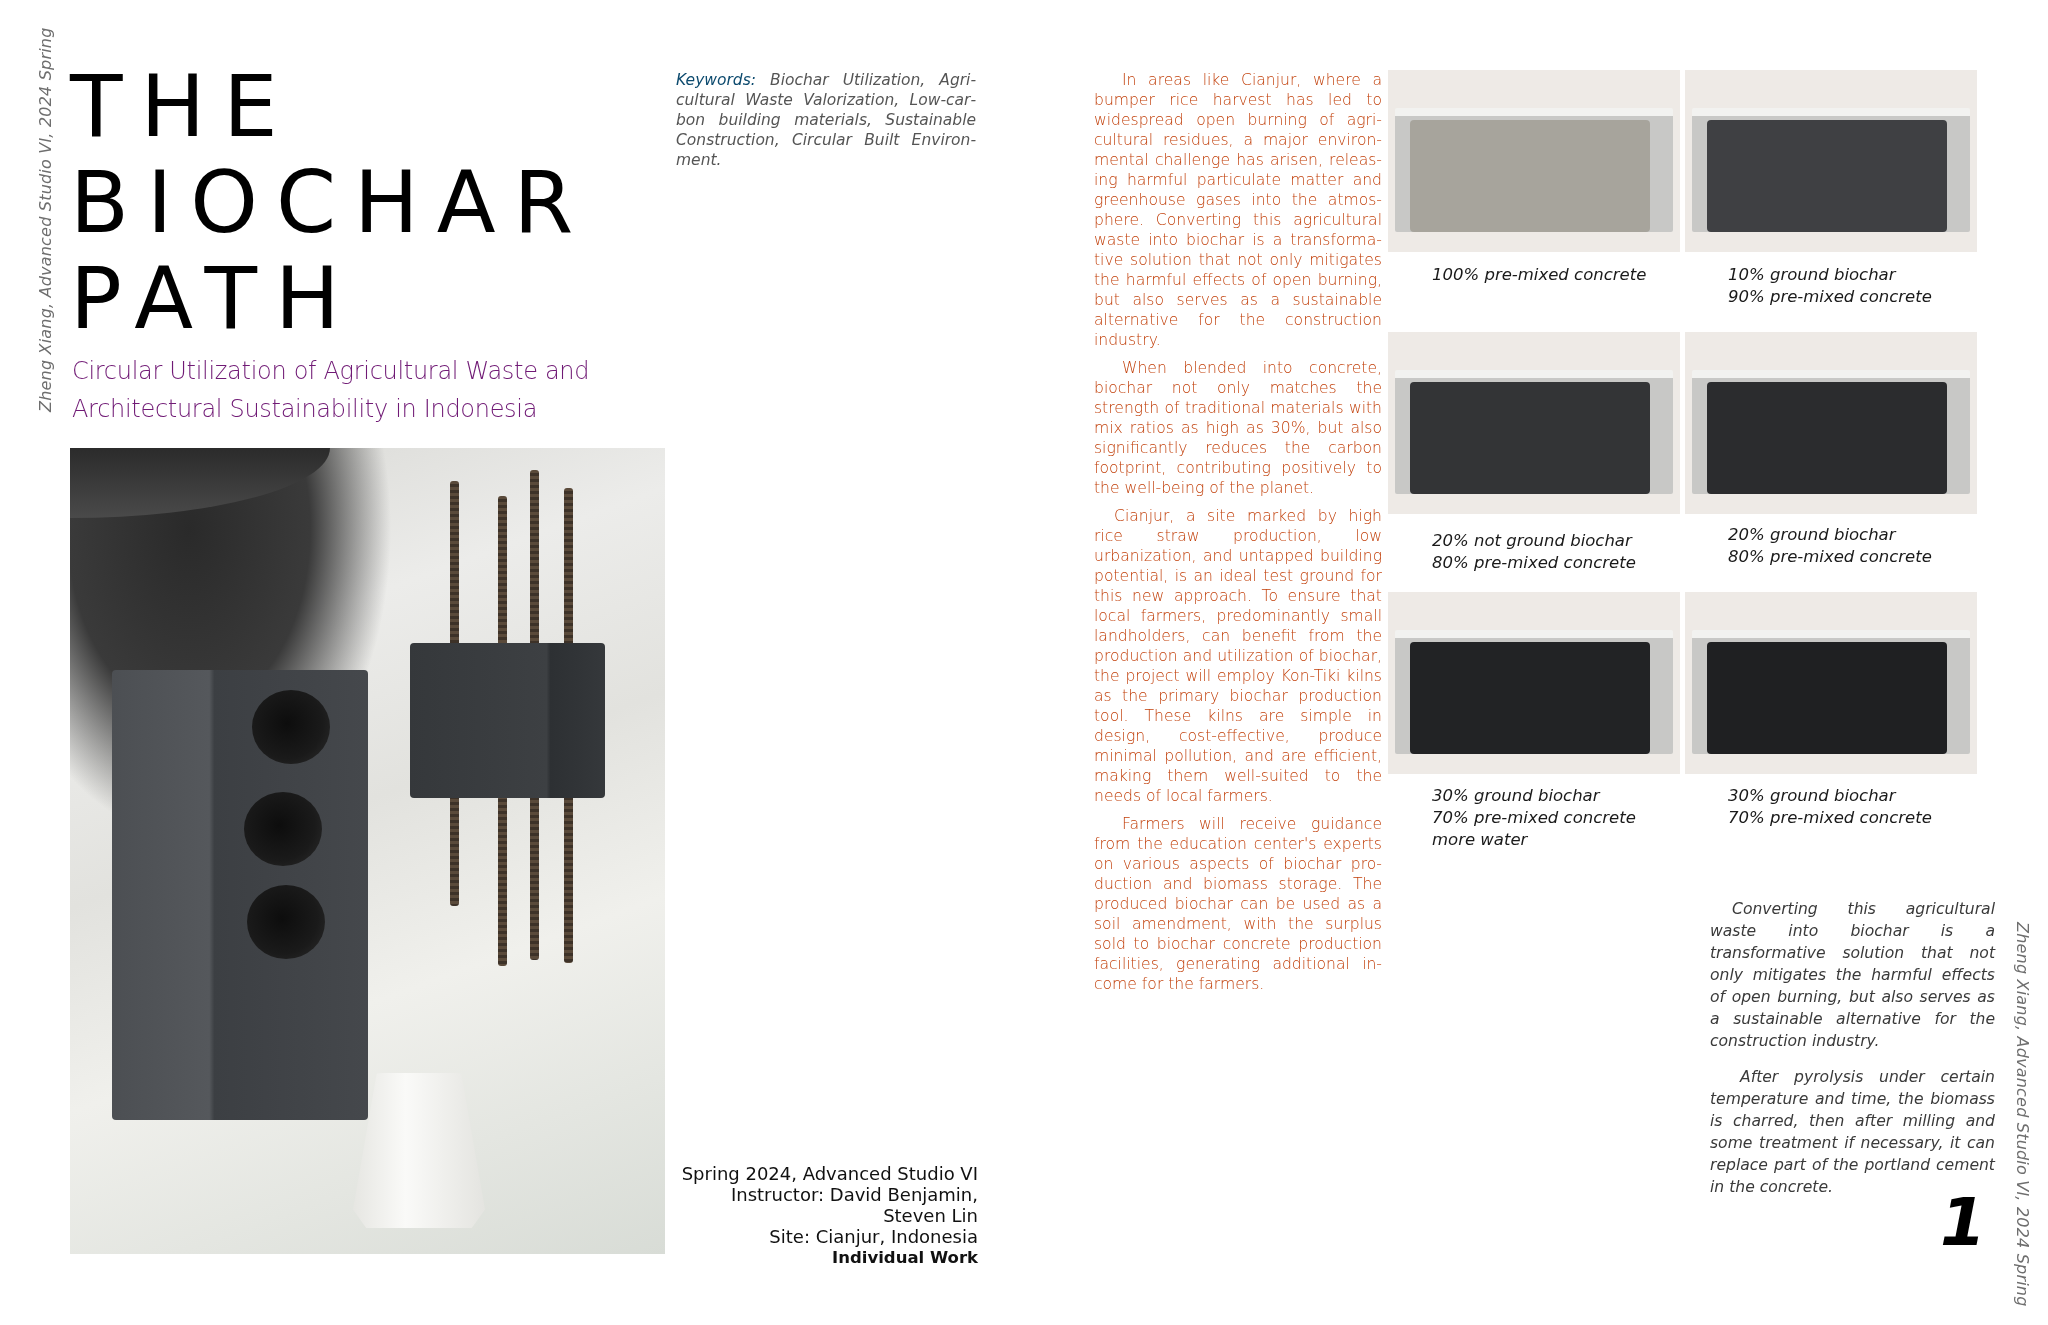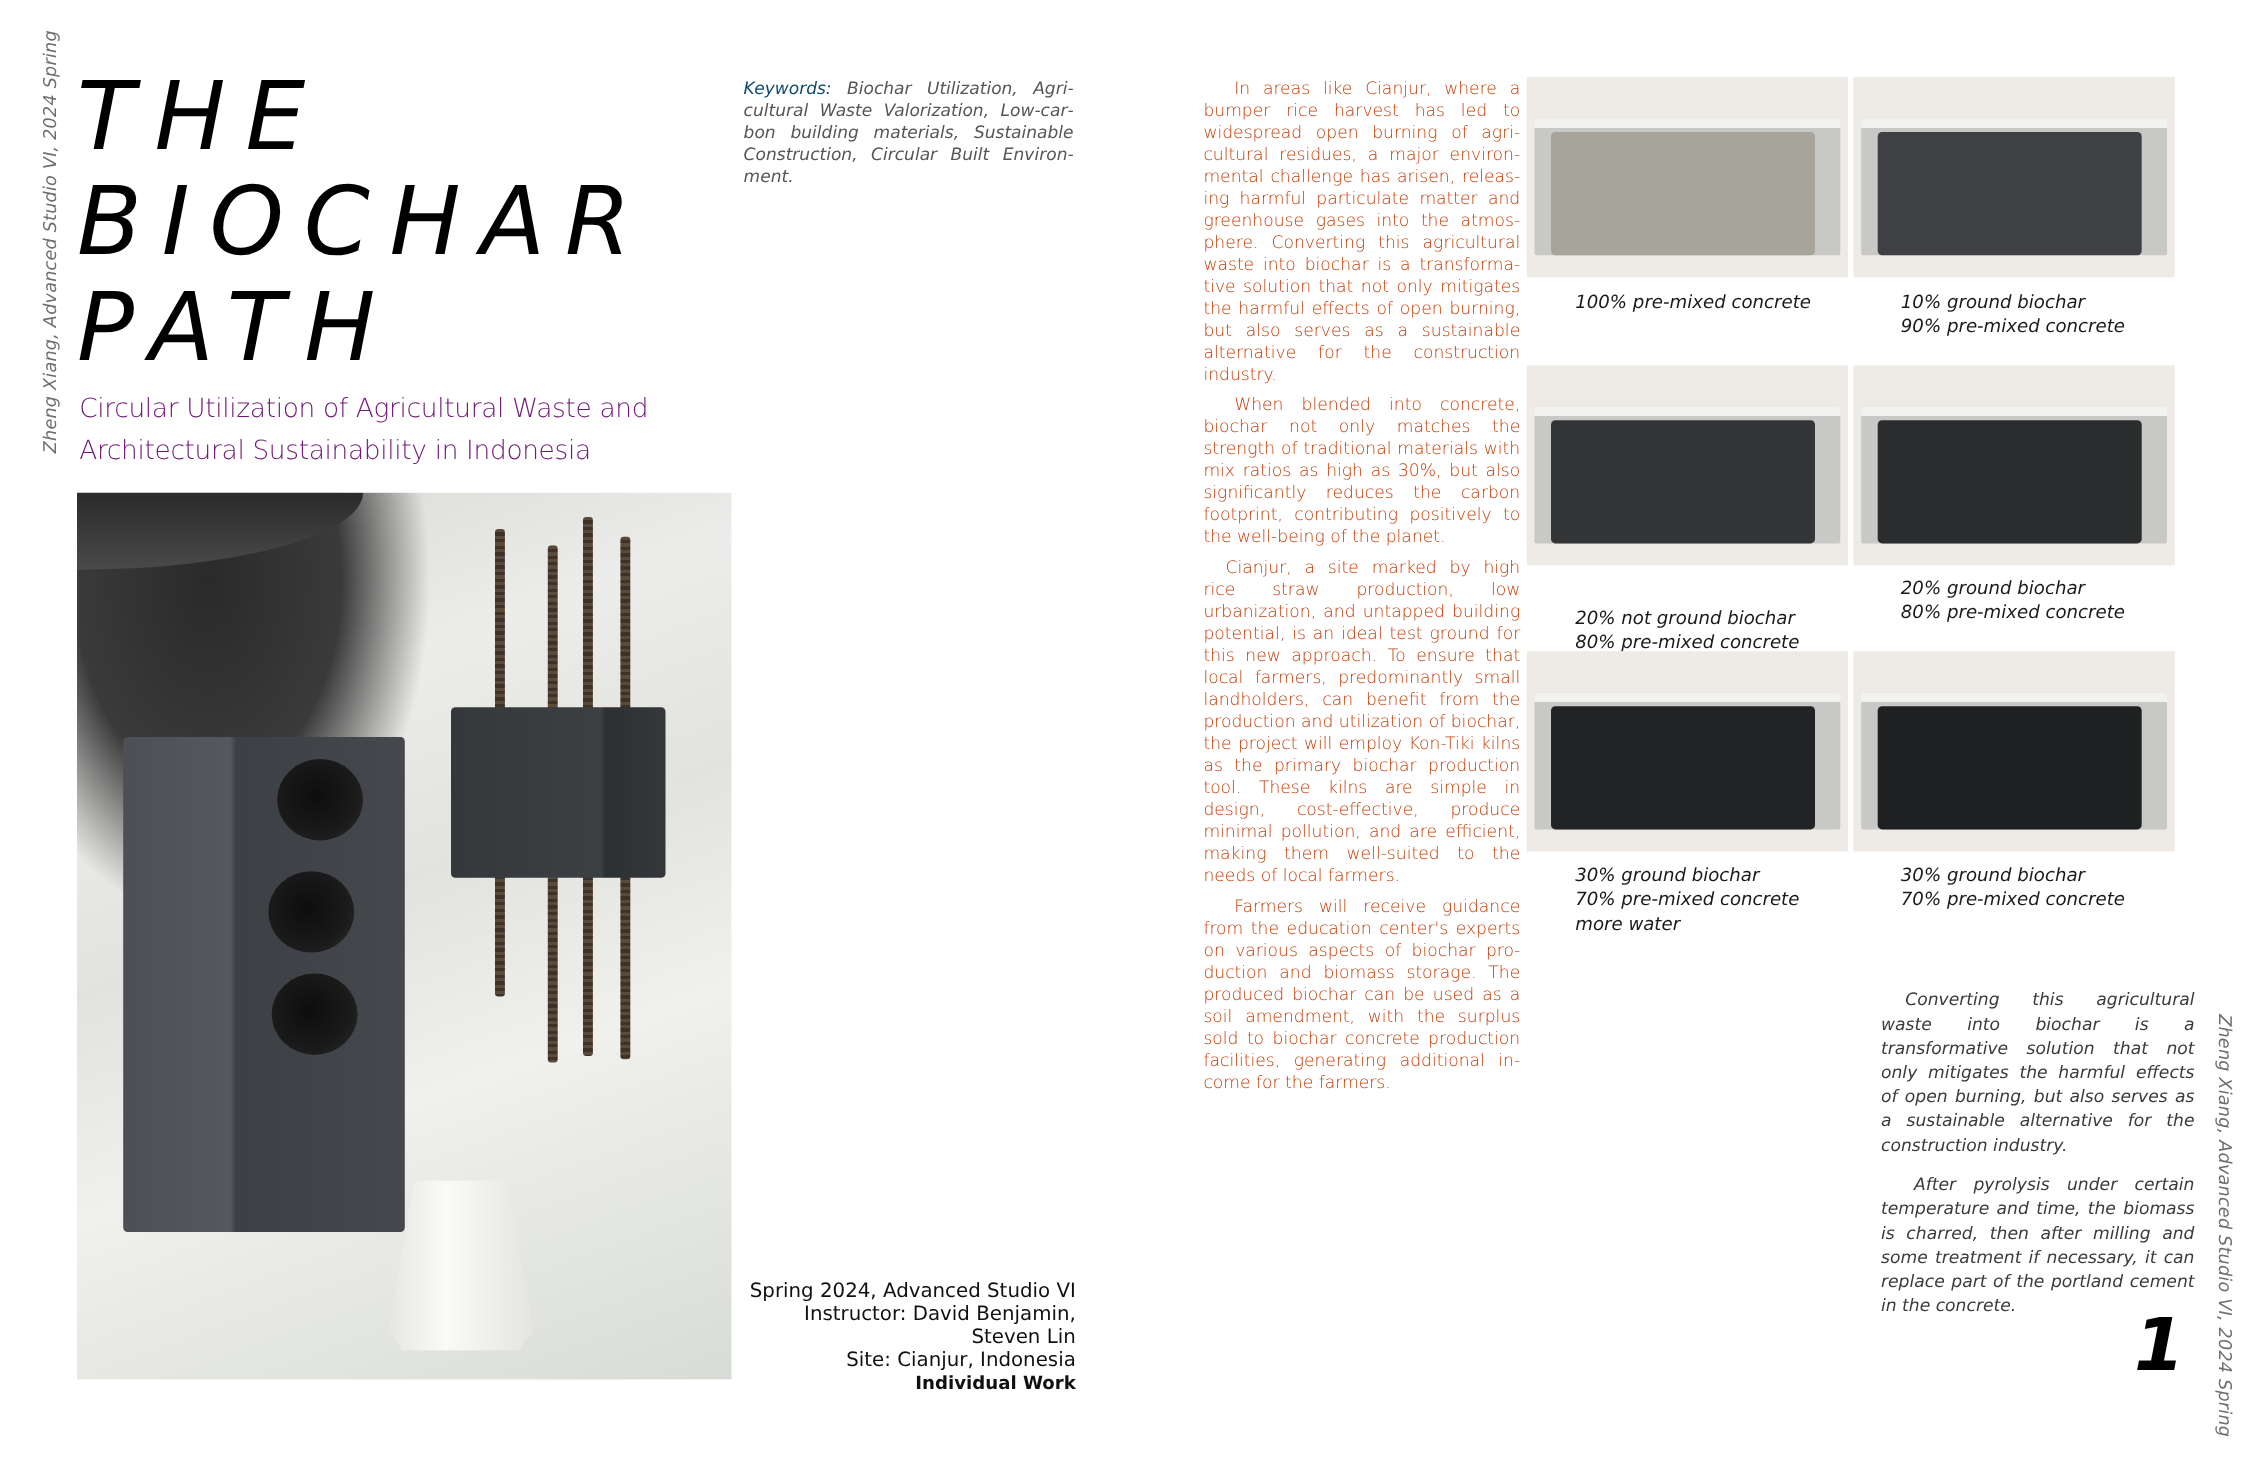--- a/index.html
+++ b/index.html
@@ -18,21 +18,20 @@
     }
     .side-left { left: 36px; top: 412px; transform-origin: 0 0; transform: rotate(-90deg); }
     .side-right { left: 2032px; top: 922px; transform-origin: 0 0; transform: rotate(90deg); }
 
     
     .title {
       left: 70px; top: 58px; margin: 0;
       font-family: "DejaVu Sans", sans-serif; font-weight: 400;
       font-size: 86px; line-height: 96px; letter-spacing: 18px;
       color: #000;
-      font-style: italic;
     }
     .title span { display: block; }
     .subtitle {
       left: 72px; top: 352px; width: 560px; margin: 0;
       font-family: "DejaVu Sans", sans-serif; font-weight: 300;
       font-size: 24px; line-height: 38px; color: #701a75;
       letter-spacing: -0.3px;
     }
 
     
@@ -202,21 +201,21 @@
 </div>
 
 <div class="sample" style="left:1388px;top:332px">
   <div class="frame"></div>
   <div class="slab" style="background:#333436"></div>
 </div>
 <div class="sample" style="left:1685px;top:332px">
   <div class="frame"></div>
   <div class="slab" style="background:#2b2c2e"></div>
 </div>
-<div class="caption" style="left:1432px;top:551px">
+<div class="caption" style="left:1432px;top:530px">
   <span>20% not ground biochar</span>
   <span>80% pre-mixed concrete</span>
 </div>
 <div class="caption" style="left:1728px;top:524px">
   <span>20% ground biochar</span>
   <span>80% pre-mixed concrete</span>
 </div>
 
 <div class="sample" style="left:1388px;top:592px">
   <div class="frame"></div>

